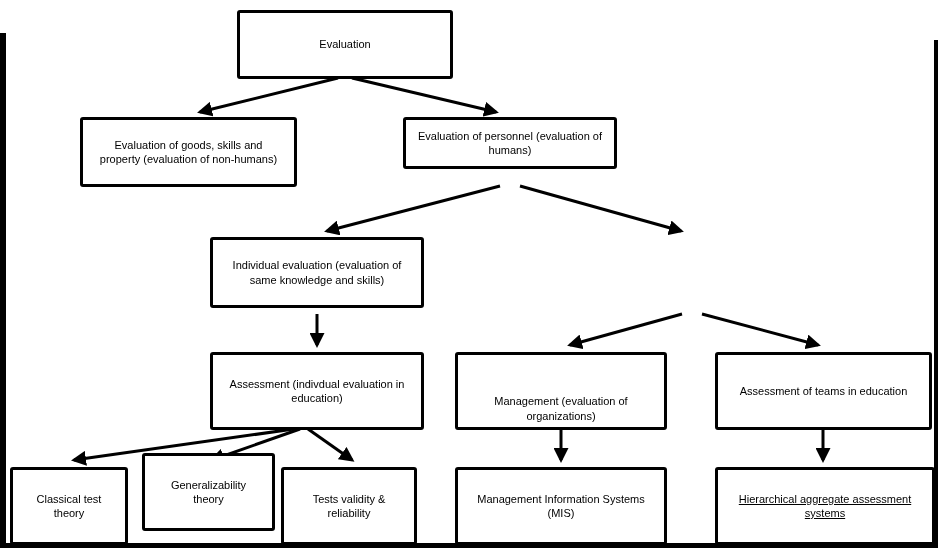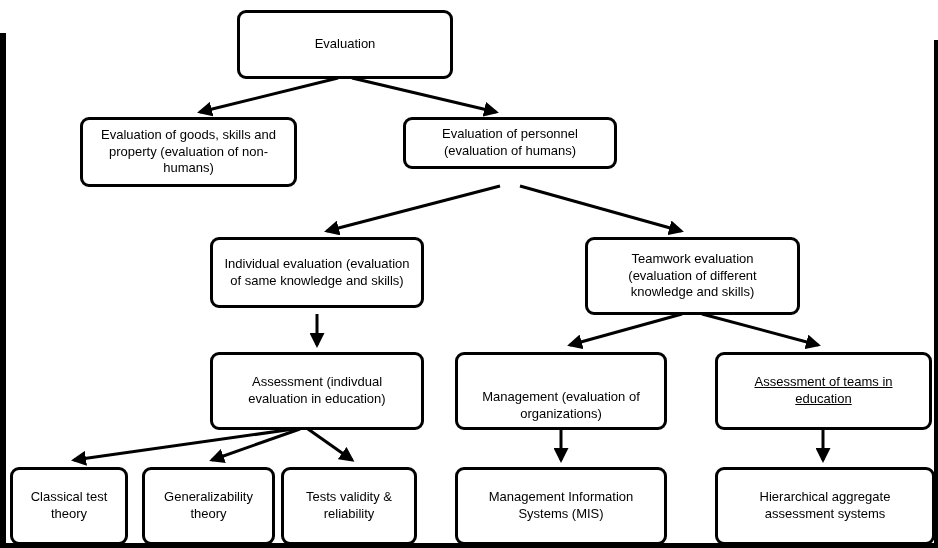--- a/index.html
+++ b/index.html
@@ -13,26 +13,26 @@
     width: 938px;
     height: 548px;
     background: #ffffff;
     overflow: hidden;
   }
   .node {
     position: absolute;
     box-sizing: border-box;
     background: #ffffff;
     border: 3px solid #000000;
-    border-radius: 9px;
+    border-radius: 3px;
     display: flex;
     align-items: center;
     justify-content: center;
     text-align: center;
-    font-size: 13px;
+    font-size: 11px;
     line-height: 1.3;
     color: #000000;
     padding: 4px 10px;
     z-index: 2;
   }
   #arrow-layer {
     position: absolute;
     left: 0;
     top: 0;
     width: 938px;
@@ -81,47 +81,44 @@
   <div class="node" style="left:80px; top:117px; width:217px; height:70px;">
     <span>Evaluation of goods, skills and property (evaluation of non-humans)</span>
   </div>
   <div class="node" style="left:403px; top:117px; width:214px; height:52px;">
     <span>Evaluation of personnel (evaluation of humans)</span>
   </div>
 
   <div class="node" style="left:210px; top:237px; width:214px; height:71px;">
     <span>Individual evaluation (evaluation of same knowledge and skills)</span>
   </div>
-  <div class="node" style="left:585px; top:237px; width:215px; height:78px;">
-    <span>Teamwork evaluation (evaluation of different knowledge and skills)</span>
-  </div>
 
   <div class="node" style="left:210px; top:352px; width:214px; height:78px;">
     <span>Assessment (indivdual evaluation in education)</span>
   </div>
   <div class="node" style="left:455px; top:352px; width:212px; height:78px;align-items:flex-end;">
     <span>Management (evaluation of organizations)</span>
   </div>
-  <div class="node" style="left:715px; top:352px; width:217px; height:78px;text-decoration:underline;">
+  <div class="node" style="left:715px; top:352px; width:217px; height:78px;">
     <span>Assessment of teams in education</span>
   </div>
 
   <div class="node" style="left:10px; top:467px; width:118px; height:78px;">
     <span>Classical test theory</span>
   </div>
-  <div class="node" style="left:142px; top:467px; width:133px; height:78px;">
+  <div class="node" style="left:142px; top:453px; width:133px; height:78px;">
     <span>Generalizability theory</span>
   </div>
   <div class="node" style="left:281px; top:467px; width:136px; height:78px;">
     <span>Tests validity &amp; reliability</span>
   </div>
   <div class="node" style="left:455px; top:467px; width:212px; height:78px;">
     <span>Management Information Systems (MIS)</span>
   </div>
-  <div class="node" style="left:715px; top:467px; width:220px; height:78px;">
+  <div class="node" style="left:715px; top:467px; width:220px; height:78px;text-decoration:underline;">
     <span>Hierarchical aggregate assessment systems</span>
   </div>
 
   <div class="frame" id="frame-left"></div>
   <div class="frame" id="frame-right"></div>
   <div class="frame" id="frame-bottom"></div>
 
 </div>
 
 </body></html>

